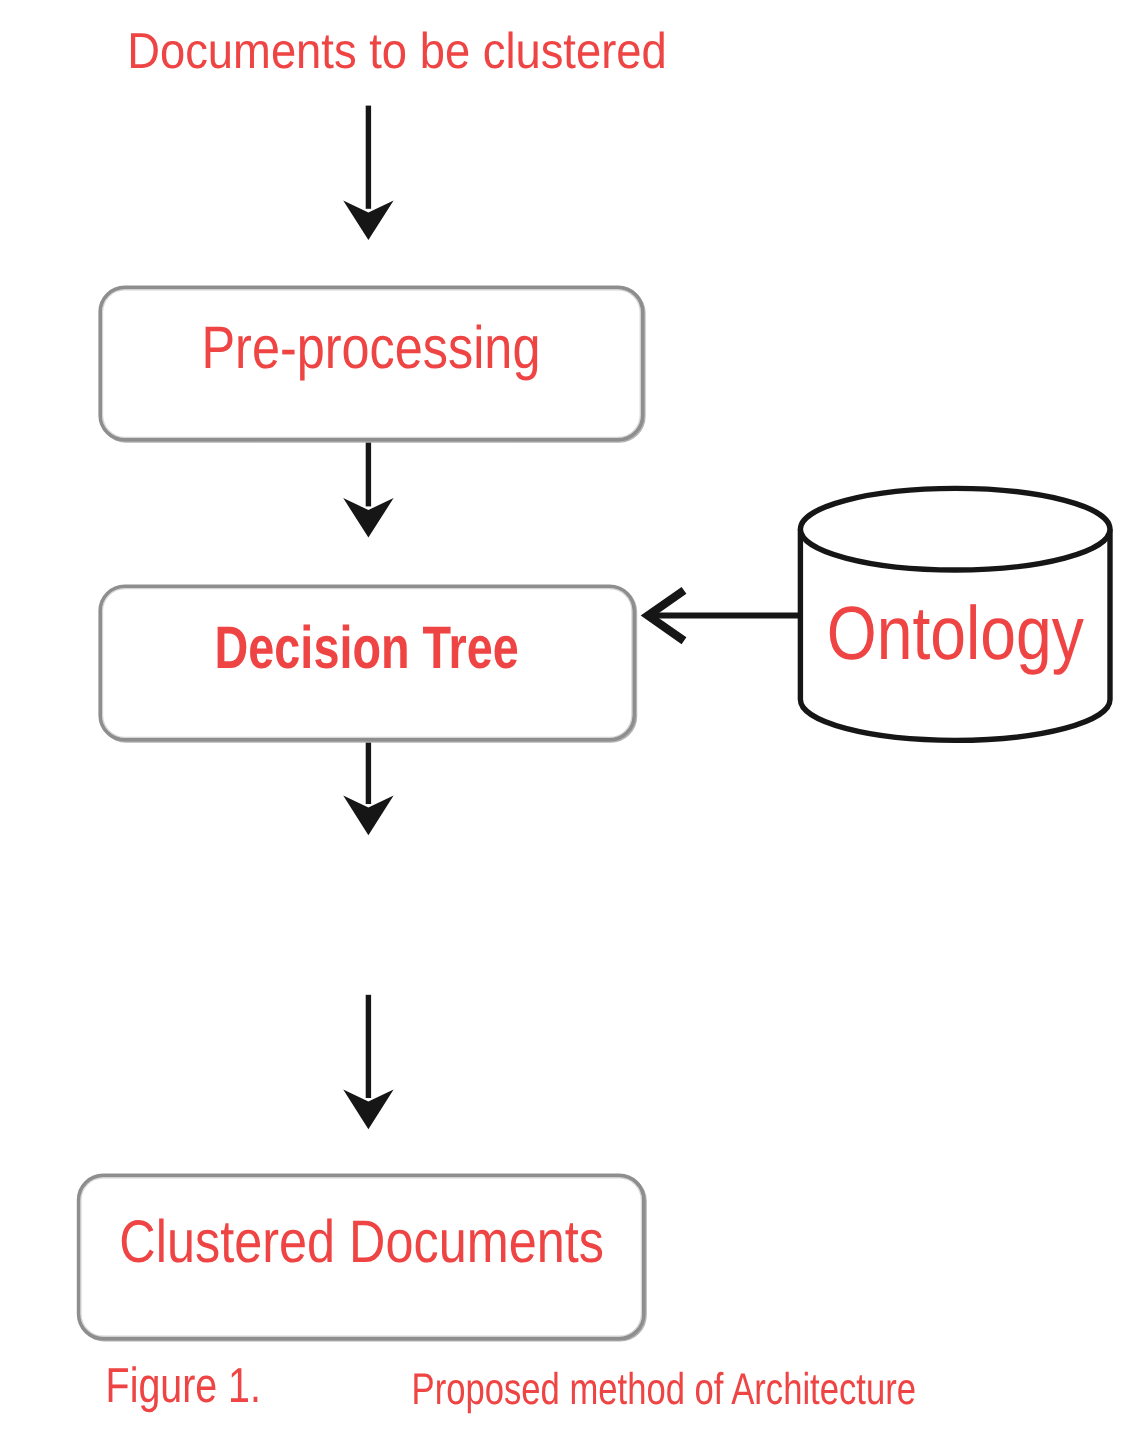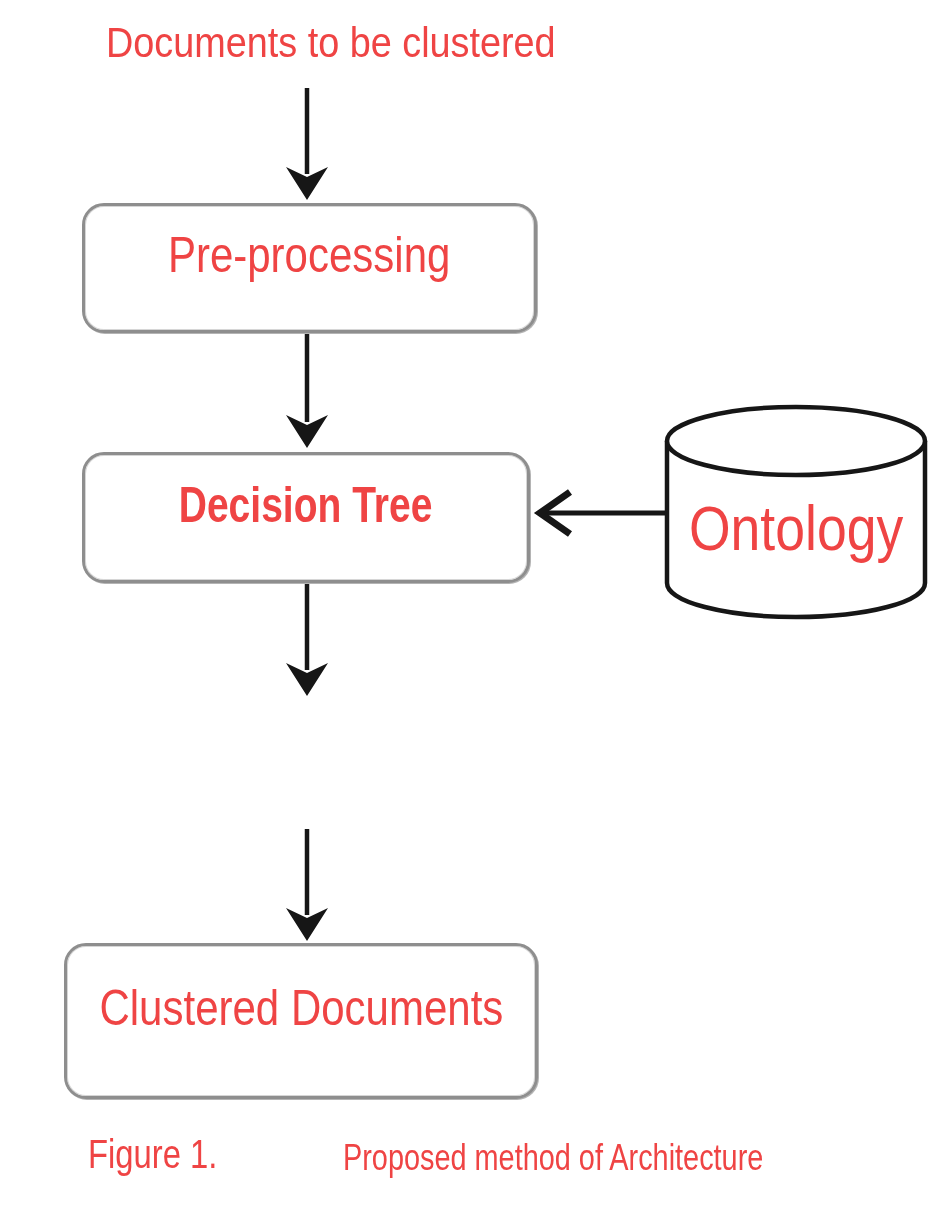--- a/index.html
+++ b/index.html
@@ -37,38 +37,39 @@
   .node {
     position: absolute;
     box-sizing: border-box;
     background: #ffffff;
     border: 3px solid #8e8e8e;
     border-radius: 22px;
     box-shadow: inset 0 0 0 1px #d6d6d6, 1px 1px 0 #b4b4b4;
     display: flex;
     align-items: center;
     justify-content: center;
+    margin-top: 35px;
   }
   .node-label {
     position: relative;
     top: -13px;
     font-size: 50px;
     line-height: 1;
     white-space: nowrap;
     transform: scaleX(0.84);
     transform-origin: center center;
   }
   .node-label.bold {
     font-weight: bold;
     transform: scaleX(0.78);
   }
   #node-pre  { left: 82px; top: 203px; width: 455px; height: 130px; }
   #node-dt   { left: 82px; top: 452px; width: 448px; height: 131px; border-radius: 22px; }
   #node-km   { left: 64px; top: 697px; width: 480px; height: 131px; }
-  #node-cd   { left: 64px; top: 943px; width: 474px; height: 156px; }
+  #node-cd   { left: 64px; top: 943px; width: 474px; height: 139px; }
   .cyl-label {
     position: absolute;
     left: 667px;
     top: 497px;
     width: 258px;
     text-align: center;
     font-size: 63px;
     line-height: 1;
     white-space: nowrap;
   }

